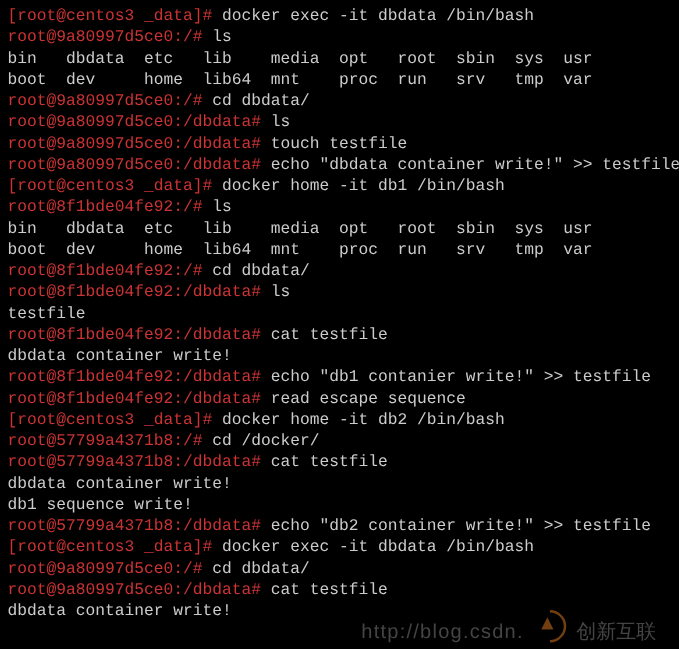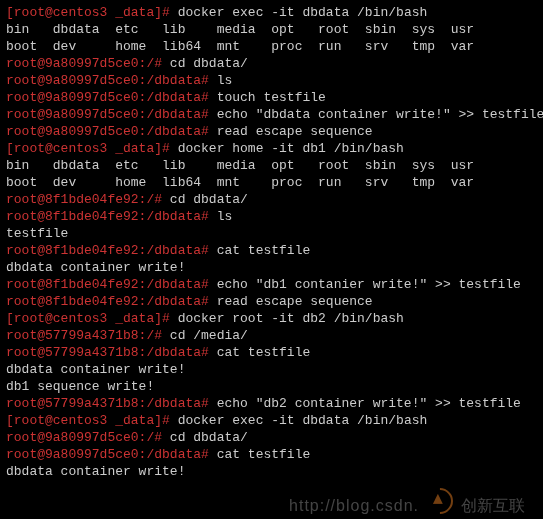--- a/index.html
+++ b/index.html
@@ -69,39 +69,40 @@
       color: #888;
       font-family: "Microsoft YaHei", Arial, sans-serif;
       font-size: 16px;
     }
   </style>
 </head>
 <body>
 
 <div id="terminal">
     <div class="line"><span class="red">[root@centos3 _data]# </span><span class="white">docker exec -it dbdata /bin/bash</span></div>
+    <div class="line"><span class="red">root@9a80997d5ce0:/# </span><span class="white">ls</span></div>
     <div class="line">bin   dbdata  etc   lib    media  opt   root  sbin  sys  usr</div>
     <div class="line">boot  dev     home  lib64  mnt    proc  run   srv   tmp  var</div>
     <div class="line"><span class="red">root@9a80997d5ce0:/# </span><span class="white">cd dbdata/</span></div>
     <div class="line"><span class="red">root@9a80997d5ce0:/dbdata# </span><span class="white">ls</span></div>
     <div class="line"><span class="red">root@9a80997d5ce0:/dbdata# </span><span class="white">touch testfile</span></div>
     <div class="line"><span class="red">root@9a80997d5ce0:/dbdata# </span><span class="white">echo "dbdata container write!" &gt;&gt; testfile</span></div>
-    <div class="line"><span class="red">root@9a80997d5ce0:/dbdata# </span><span class="white">read escape sequence</span></div>
     <div class="line"><span class="red">[root@centos3 _data]# </span><span class="white">docker home -it db1 /bin/bash</span></div>
+    <div class="line"><span class="red">root@8f1bde04fe92:/# </span><span class="white">ls</span></div>
     <div class="line">bin   dbdata  etc   lib    media  opt   root  sbin  sys  usr</div>
     <div class="line">boot  dev     home  lib64  mnt    proc  run   srv   tmp  var</div>
     <div class="line"><span class="red">root@8f1bde04fe92:/# </span><span class="white">cd dbdata/</span></div>
     <div class="line"><span class="red">root@8f1bde04fe92:/dbdata# </span><span class="white">ls</span></div>
     <div class="line">testfile</div>
     <div class="line"><span class="red">root@8f1bde04fe92:/dbdata# </span><span class="white">cat testfile</span></div>
     <div class="line">dbdata container write!</div>
     <div class="line"><span class="red">root@8f1bde04fe92:/dbdata# </span><span class="white">echo "db1 contanier write!" &gt;&gt; testfile</span></div>
     <div class="line"><span class="red">root@8f1bde04fe92:/dbdata# </span><span class="white">read escape sequence</span></div>
-    <div class="line"><span class="red">[root@centos3 _data]# </span><span class="white">docker root -it db2 /bin/bash</span></div>
-    <div class="line"><span class="red">root@57799a4371b8:/# </span><span class="white">cd /media/</span></div>
+    <div class="line"><span class="red">[root@centos3 _data]# </span><span class="white">docker home -it db2 /bin/bash</span></div>
+    <div class="line"><span class="red">root@57799a4371b8:/# </span><span class="white">cd /docker/</span></div>
     <div class="line"><span class="red">root@57799a4371b8:/dbdata# </span><span class="white">cat testfile</span></div>
     <div class="line">dbdata container write!</div>
     <div class="line">db1 sequence write!</div>
     <div class="line"><span class="red">root@57799a4371b8:/dbdata# </span><span class="white">echo "db2 container write!" &gt;&gt; testfile</span></div>
     <div class="line"><span class="red">[root@centos3 _data]# </span><span class="white">docker exec -it dbdata /bin/bash</span></div>
     <div class="line"><span class="red">root@9a80997d5ce0:/# </span><span class="white">cd dbdata/</span></div>
     <div class="line"><span class="red">root@9a80997d5ce0:/dbdata# </span><span class="white">cat testfile</span></div>
     <div class="line">dbdata container write!</div>
   </div>
 

